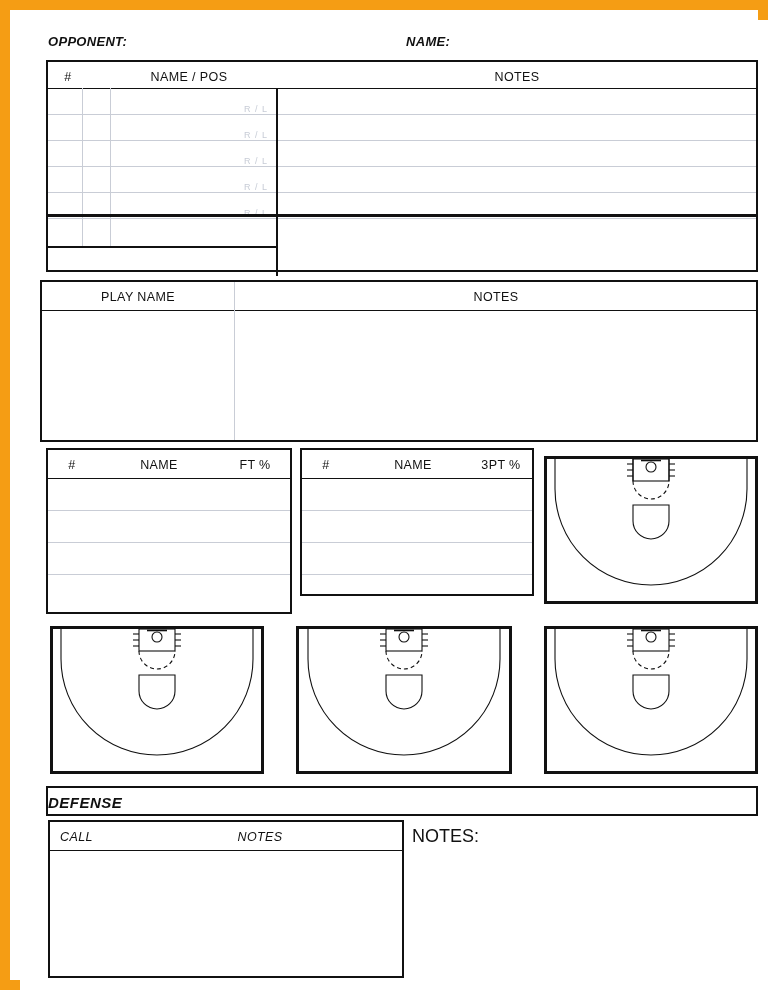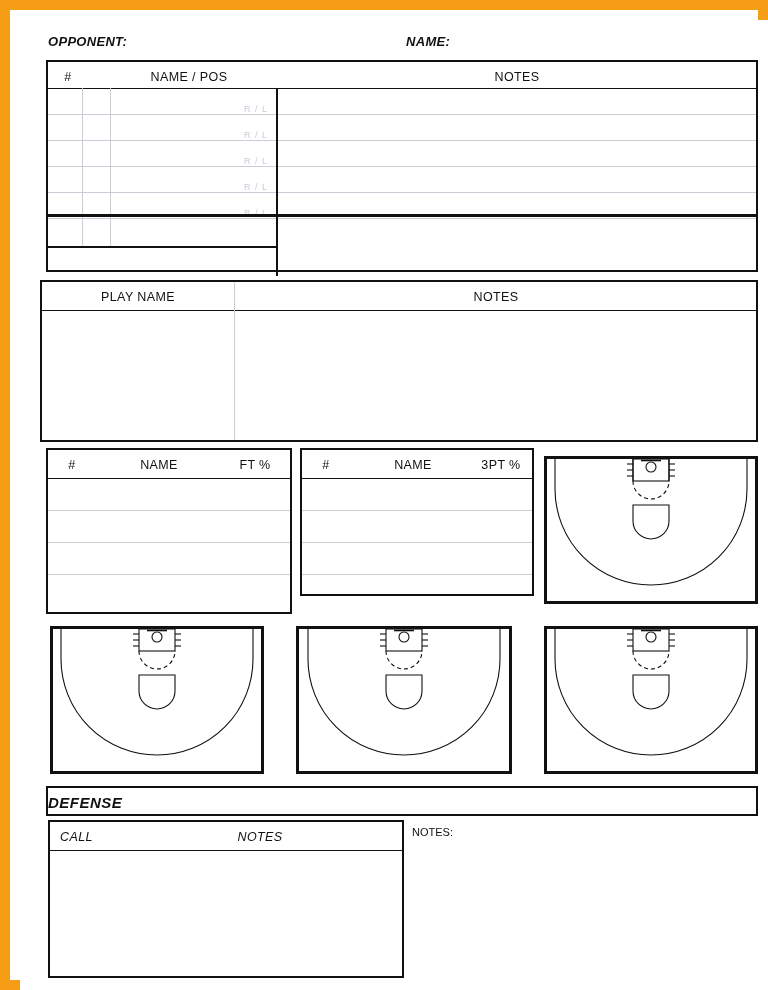--- a/index.html
+++ b/index.html
@@ -114,21 +114,21 @@
     font-style: italic;
     font-size: 15px;
     color: #111;
     letter-spacing: .5px;
   }
   #defense-table { left: 28px; top: 800px; width: 356px; height: 158px; font-style: italic; }
   .notes-label {
     position: absolute;
     left: 392px;
     top: 806px;
-    font-size: 11px;
+    font-size: 18px;
     color: #111;
   }
 </style>
 </head>
 <body>
 
 <div class="page-frame">
   <div class="sheet">
 
     <div class="header-row">

